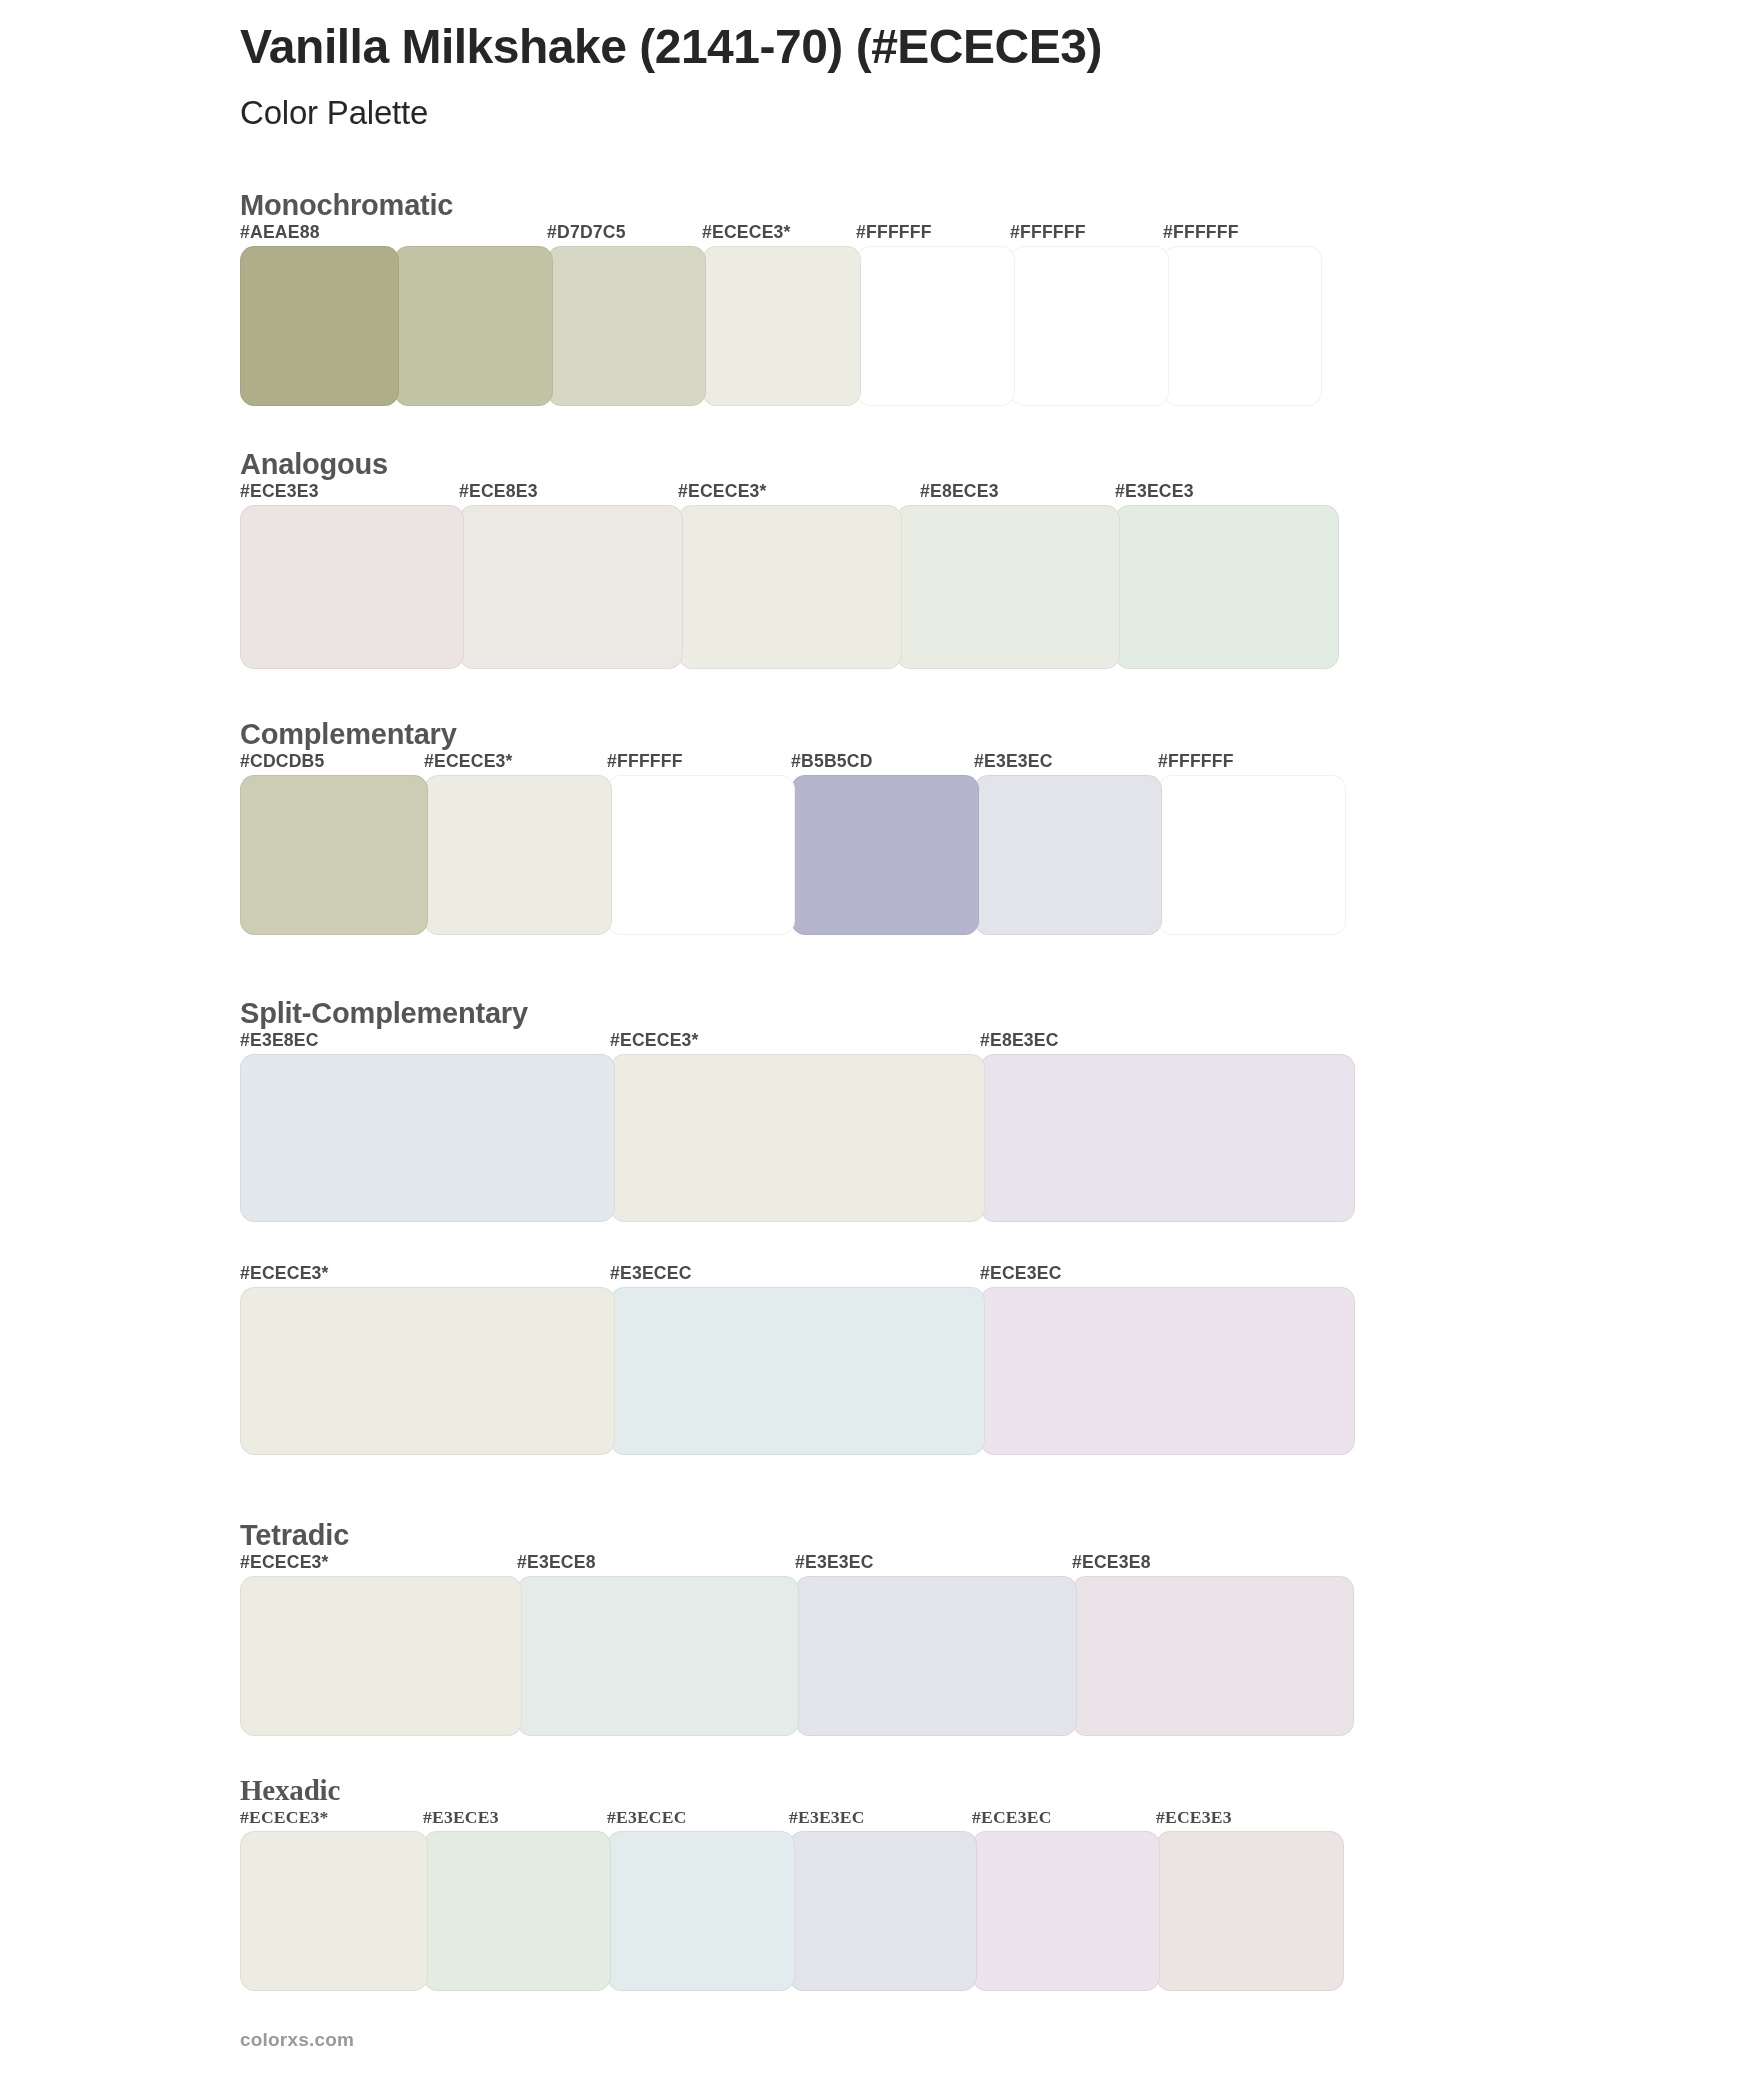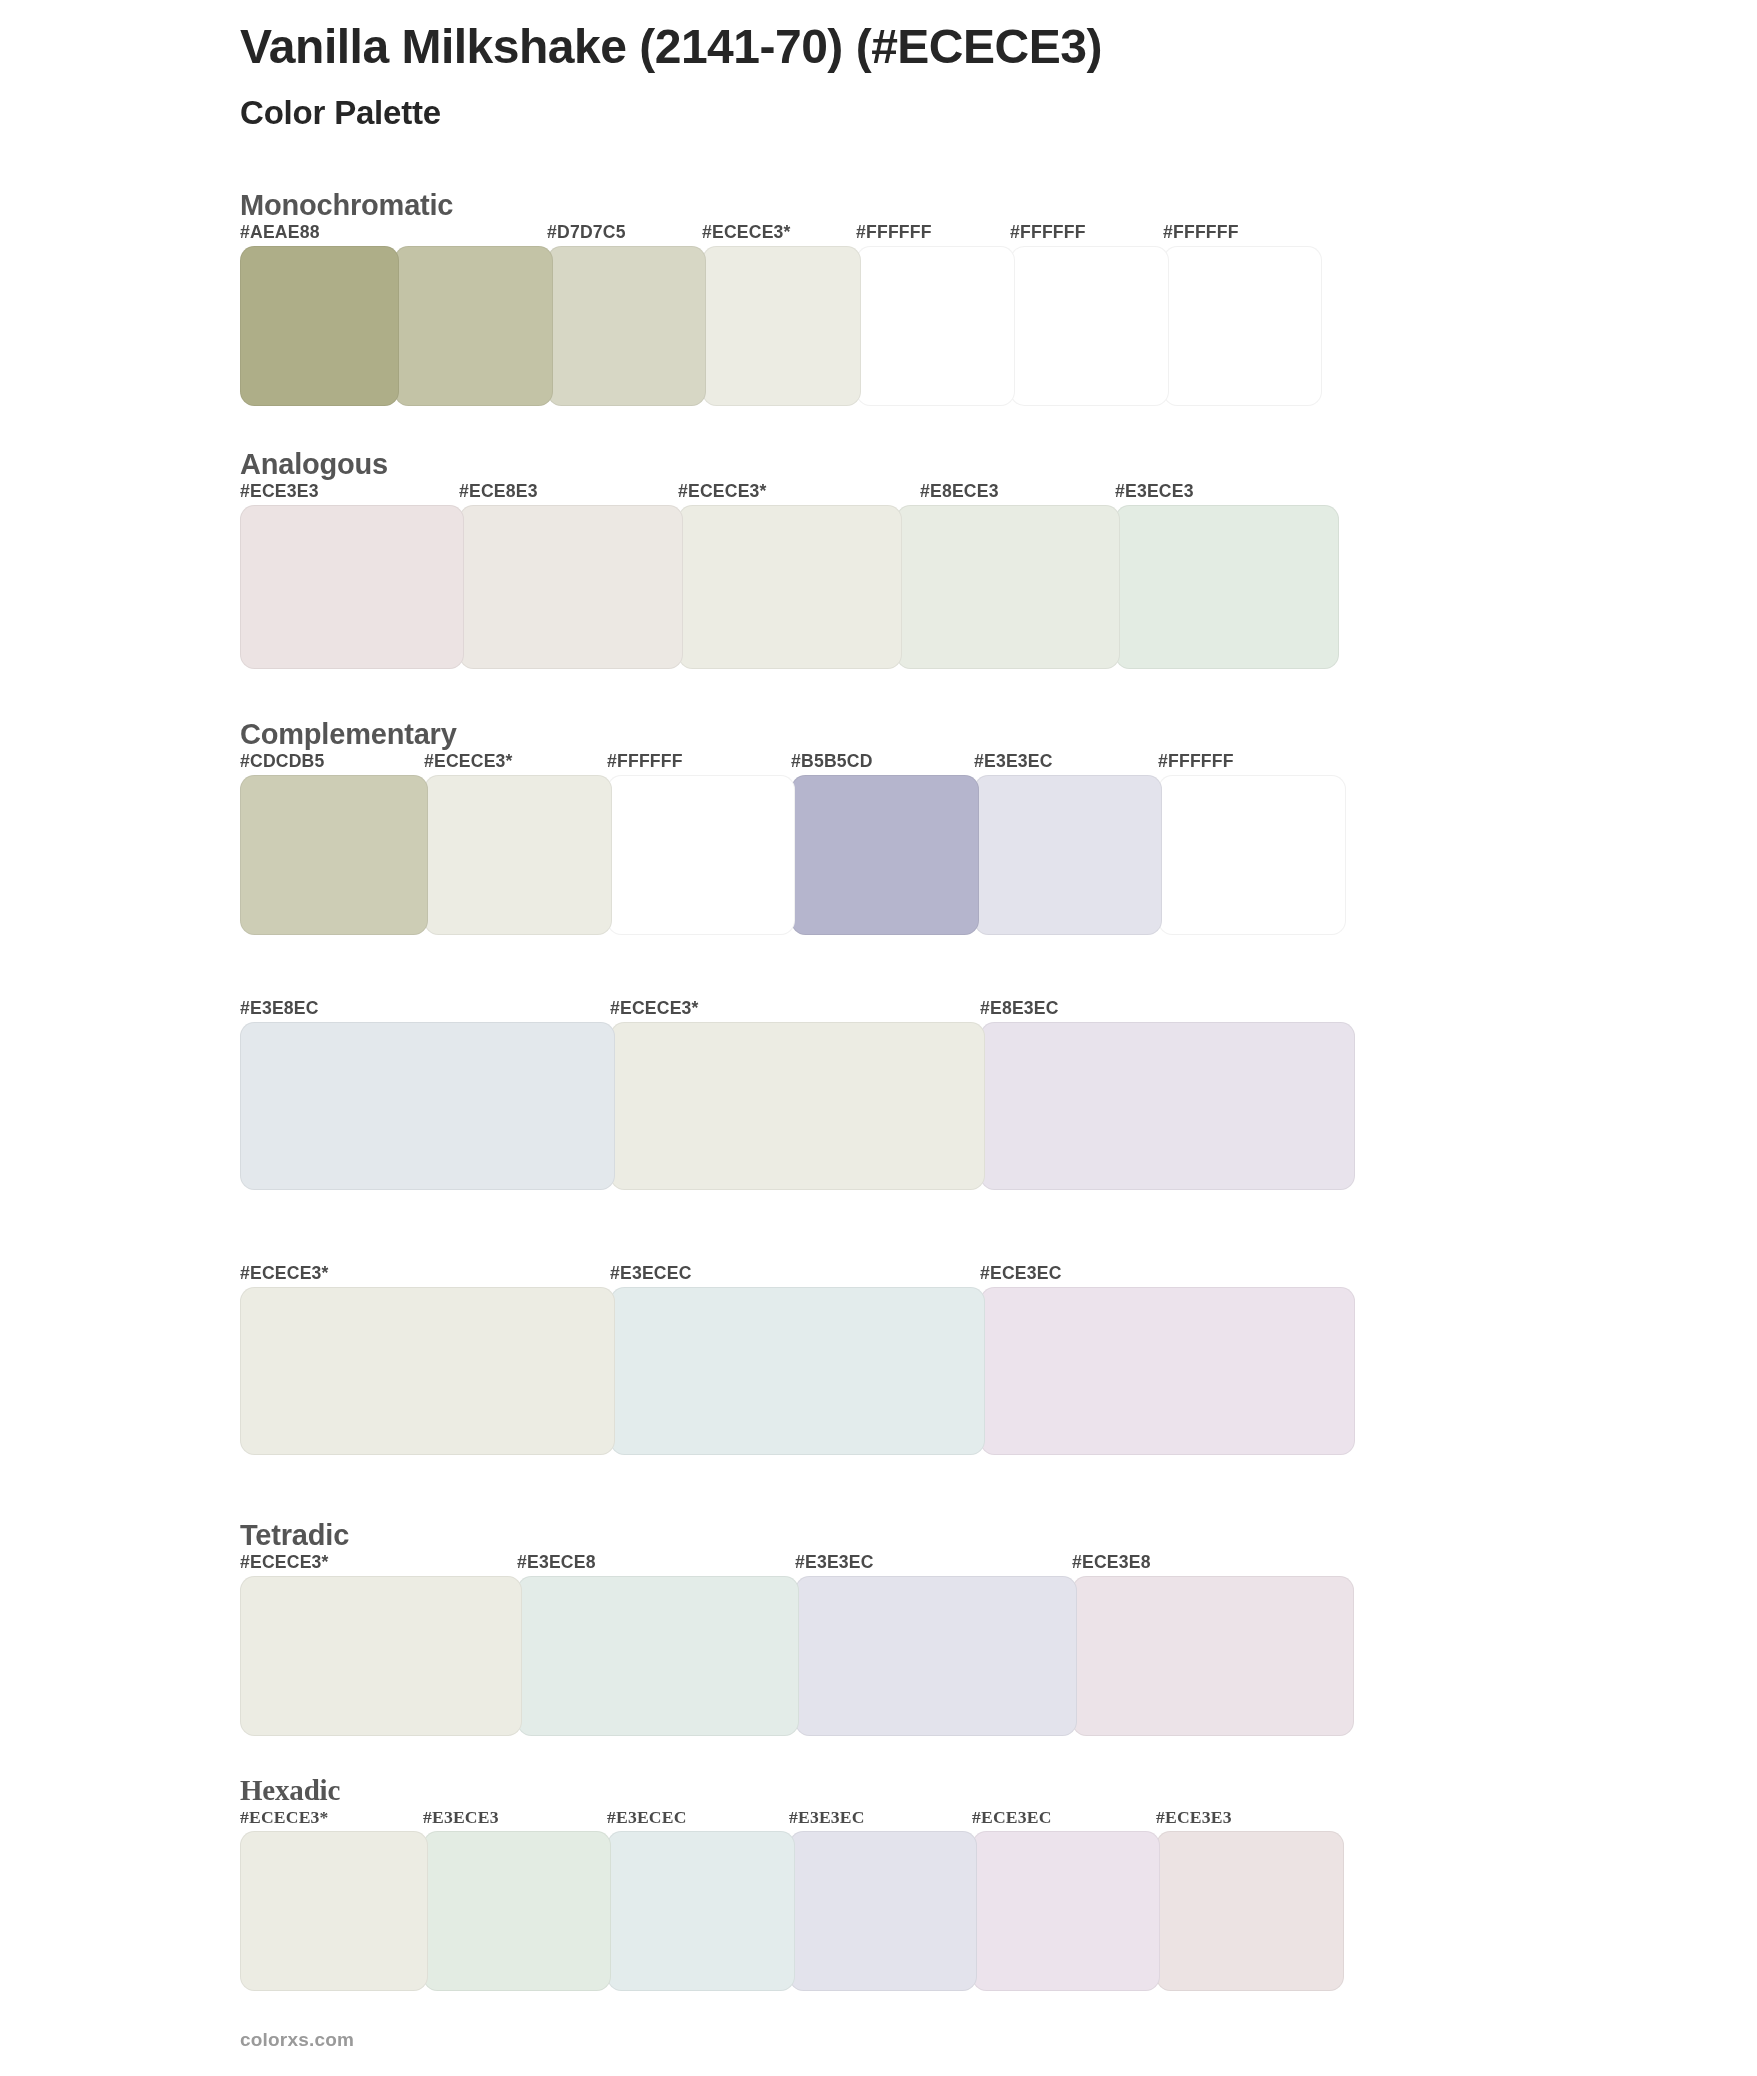--- a/index.html
+++ b/index.html
@@ -36,21 +36,21 @@
     font-size: 48px;
     font-weight: bold;
     letter-spacing: -0.5px;
     color: #262626;
     line-height: 1.22;
     white-space: nowrap;
   }
 
   .subtitle {
     font-size: 33px;
-    font-weight: bold;
+    font-weight: normal;
     letter-spacing: -0.2px;
     color: #262626;
     line-height: 1.25;
     margin-top: 16px;
   }
 
   
   .section {
     position: absolute;
     left: 240px;
@@ -164,20 +164,21 @@
         <div class="swatches" style="width: 1106px; height: 160px;">
           <div class="swatch" title="#CDCDB5" style="left: 0px; width: 188px; height: 160px; background: rgb(205, 205, 181); z-index: 6;"></div>
           <div class="swatch" title="#ECECE3*" style="left: 184px; width: 188px; height: 160px; background: rgb(236, 236, 227); z-index: 5;"></div>
           <div class="swatch" title="#FFFFFF" style="left: 367px; width: 188px; height: 160px; background: rgb(255, 255, 255); z-index: 4;"></div>
           <div class="swatch" title="#B5B5CD" style="left: 551px; width: 188px; height: 160px; background: rgb(181, 181, 205); z-index: 3;"></div>
           <div class="swatch" title="#E3E3EC" style="left: 734px; width: 188px; height: 160px; background: rgb(227, 227, 236); z-index: 2;"></div>
           <div class="swatch" title="#FFFFFF" style="left: 918px; width: 188px; height: 160px; background: rgb(255, 255, 255); z-index: 1;"></div>
         </div>
       </div>
       <div class="section" style="top: 998px;">
+        <div class="section-title">Split-Complementary</div>
         <div class="labels" style="width: 1114px;">
           <div class="hexlabel" style="left: 0px;">#E3E8EC</div>
           <div class="hexlabel" style="left: 370px;">#ECECE3*</div>
           <div class="hexlabel" style="left: 740px;">#E8E3EC</div>
         </div>
         <div class="swatches" style="width: 1114px; height: 168px;">
           <div class="swatch" title="#E3E8EC" style="left: 0px; width: 375px; height: 168px; background: rgb(227, 232, 236); z-index: 3;"></div>
           <div class="swatch" title="#ECECE3*" style="left: 370px; width: 375px; height: 168px; background: rgb(236, 236, 227); z-index: 2;"></div>
           <div class="swatch" title="#E8E3EC" style="left: 740px; width: 375px; height: 168px; background: rgb(232, 227, 236); z-index: 1;"></div>
         </div>

